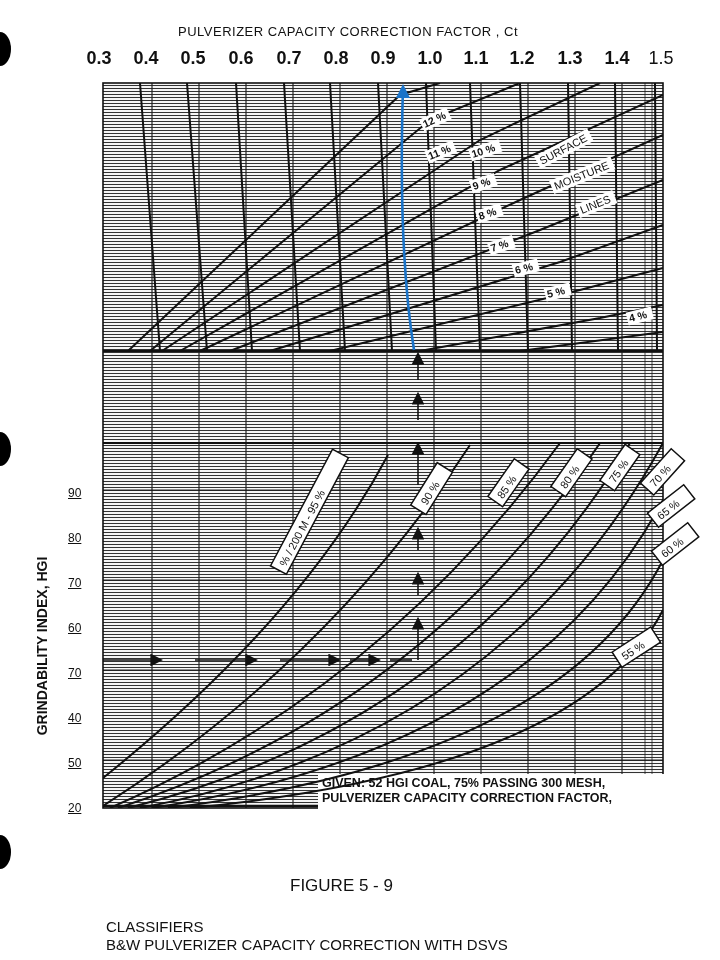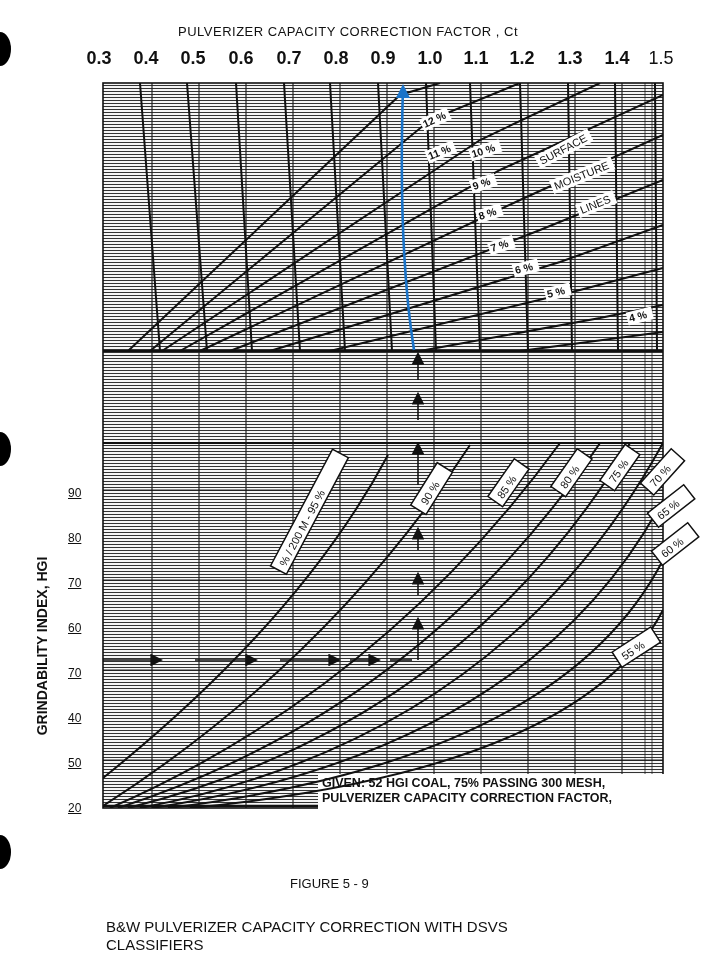--- a/index.html
+++ b/index.html
@@ -7,21 +7,21 @@
   .abs{position:absolute;}
   .top-title{left:0;top:24px;width:720px;text-align:center;font-size:13px;letter-spacing:0.5px;}
   .top-title span{position:relative;left:-12px;}
   .tick-x{top:48px;font-size:18px;transform:translateX(-50%);font-weight:bold;}
   .tick-x.bold{font-weight:normal;}
   .tick-y{left:68px;font-size:12px;transform:translateY(-50%);text-decoration:underline;}
   .ylabel{left:-58px;top:638px;width:200px;transform:rotate(-90deg);transform-origin:center;font-weight:bold;font-size:14px;text-align:center;}
   .hole{width:22px;height:34px;background:#000;border-radius:50%;left:-11px;}
   .example{left:322px;top:776px;font-weight:bold;font-size:12.5px;line-height:14.5px;}
   .example .hd{text-decoration:underline;}
-  .fig{left:290px;top:876px;font-size:13px;}
+  .fig{left:290px;top:876px;font-size:17px;}
   .caption{left:106px;top:918px;font-size:15px;line-height:18px;}
   svg text{font-family:"Liberation Sans",sans-serif;}
 </style>
 </head>
 <body>
 
 <div class="abs hole" style="top:32px"></div>
 <div class="abs hole" style="top:432px"></div>
 <div class="abs hole" style="top:835px"></div>
 
@@ -254,15 +254,15 @@
   </g>
 </svg>
 
 <div class="abs example">
   <div>GIVEN: 52 HGI COAL, 75% PASSING 300 MESH,</div>
   <div>PULVERIZER CAPACITY CORRECTION FACTOR,</div>
 </div>
 
 <div class="abs fig">FIGURE 5 - 9</div>
 <div class="abs caption">
+  <div>CLASSIFIERS</div>
   <div>B&amp;W PULVERIZER CAPACITY CORRECTION WITH DSVS</div>
-  <div>CLASSIFIERS</div>
 </div>
 
 </body></html>

